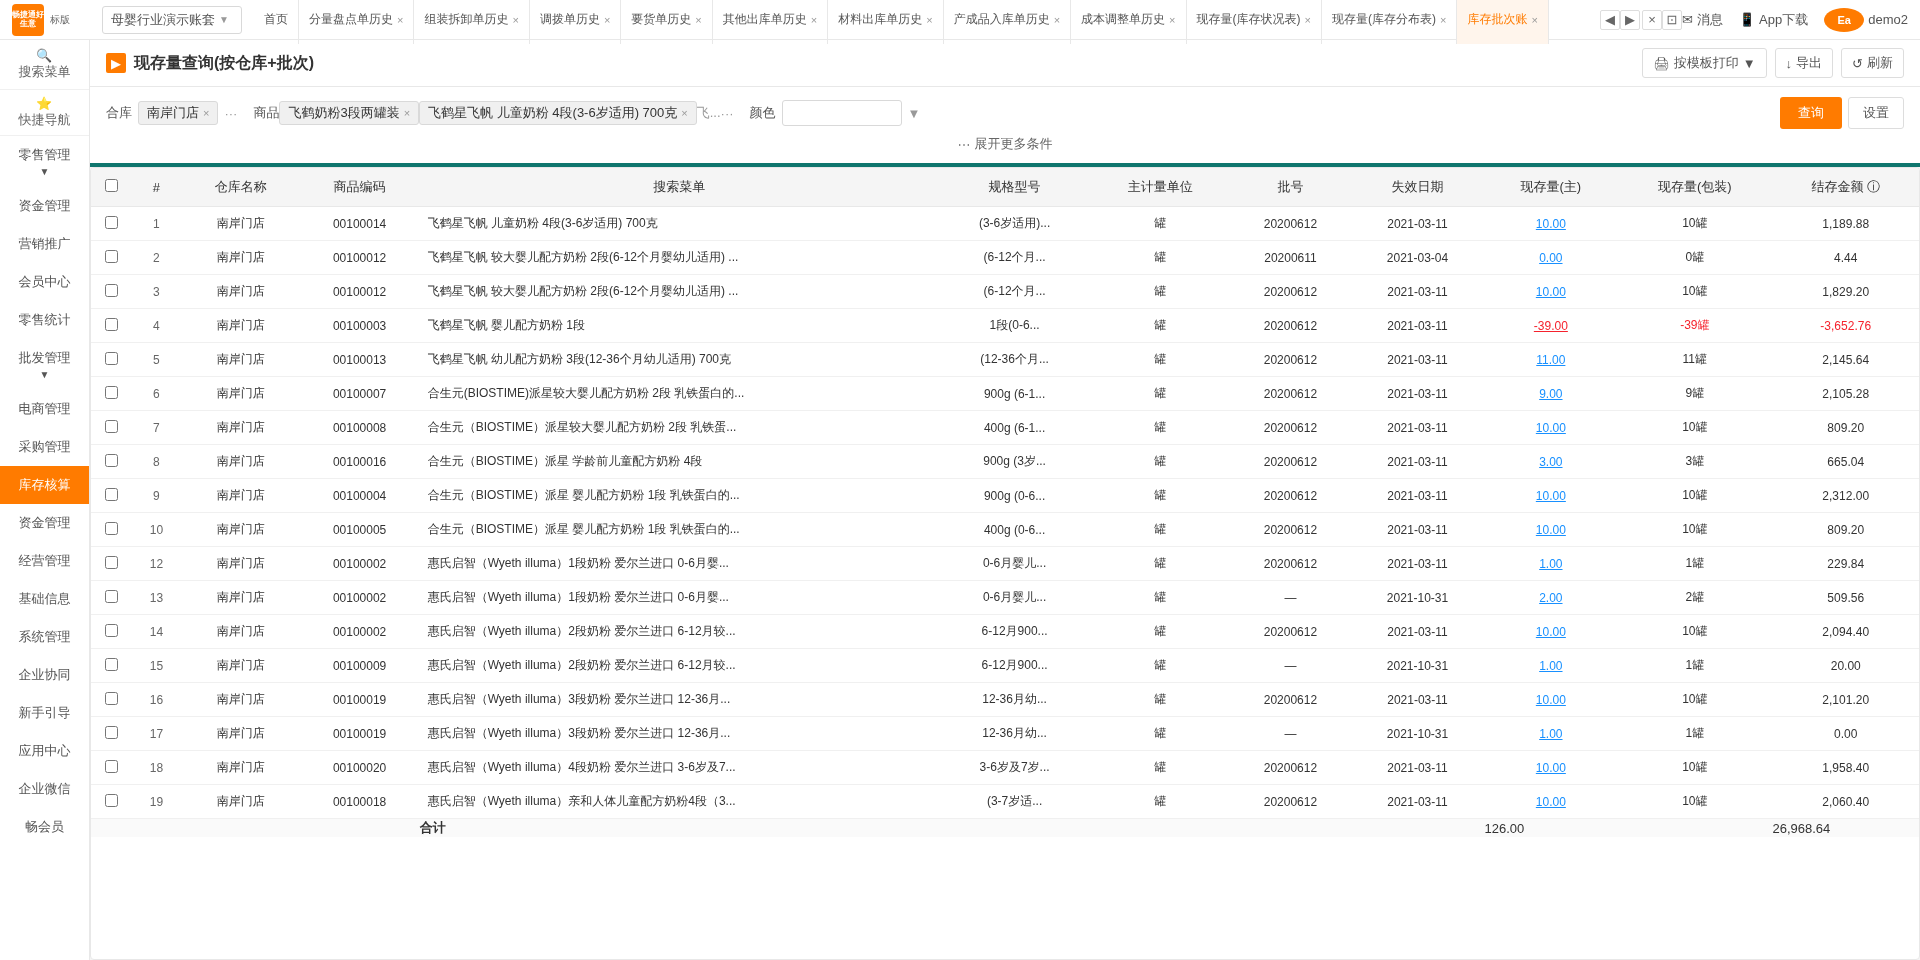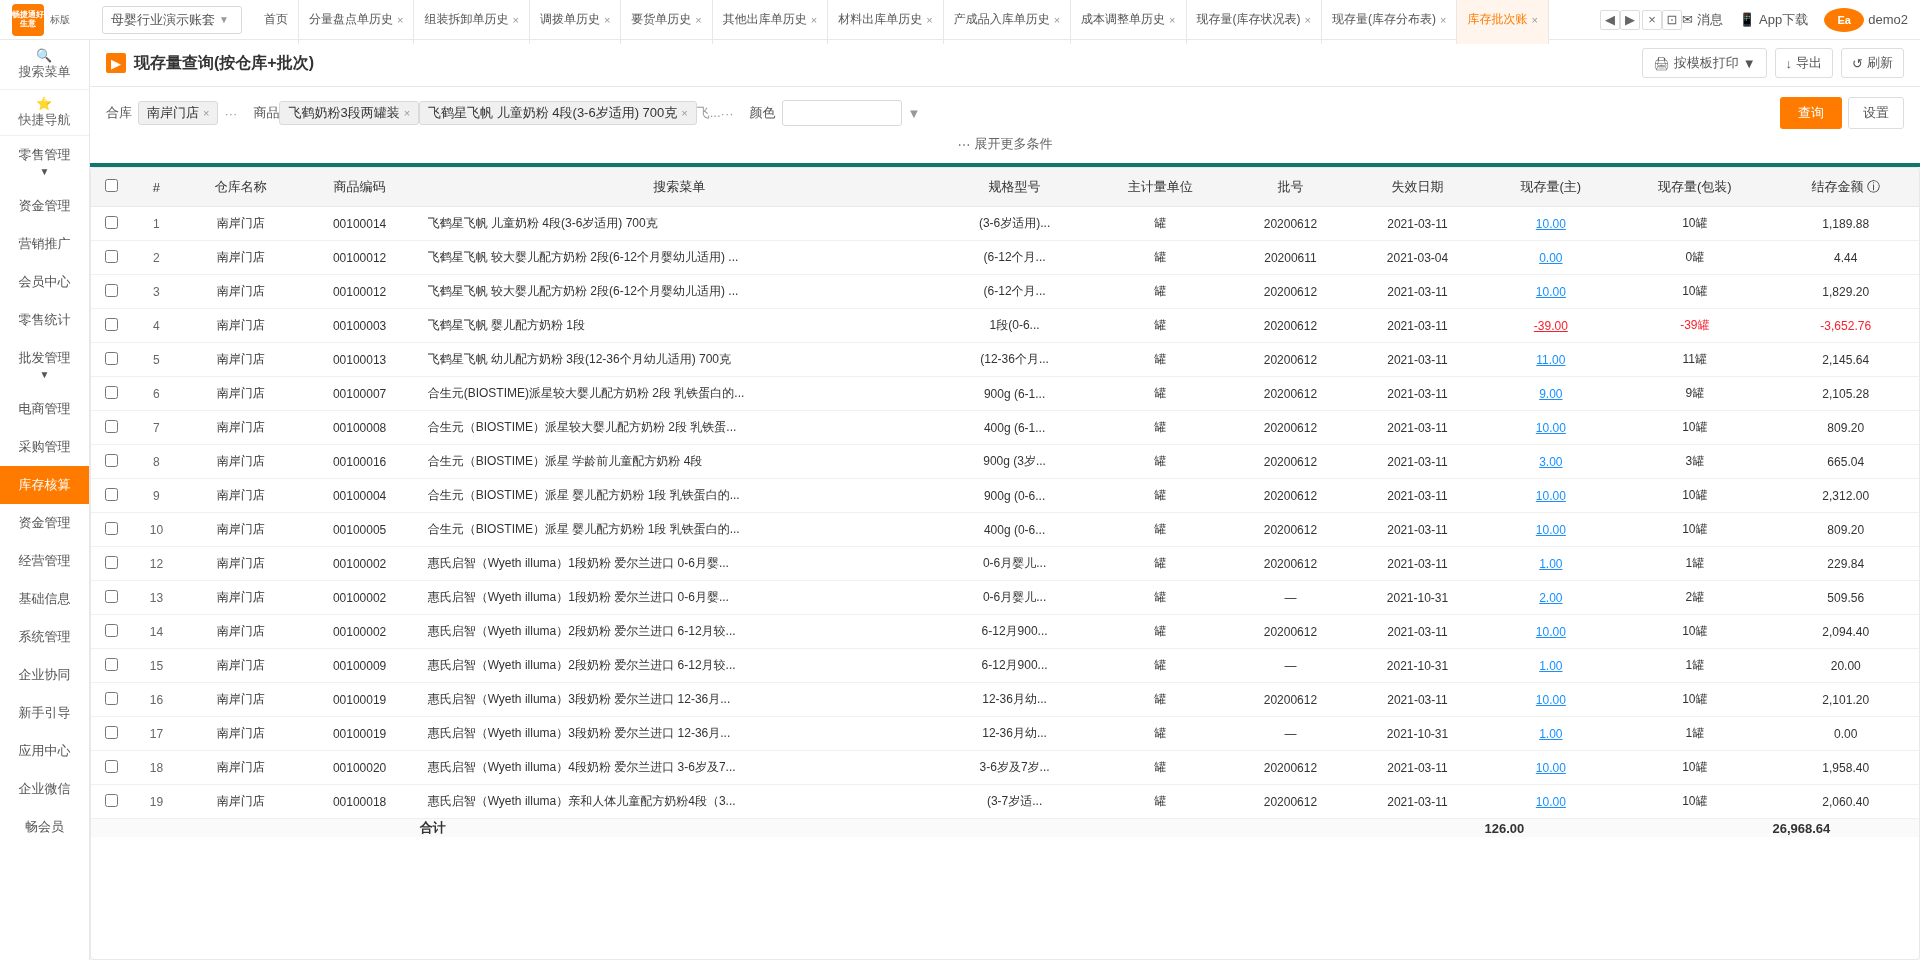--- a/index.html
+++ b/index.html
@@ -37,21 +37,21 @@
     
     .table-wrapper { flex: 1; overflow: auto; background: #fff; border: 1px solid #e8e8e8; border-radius: 4px; }
     table { width: 100%; border-collapse: collapse; }
     thead tr { background: #f5f5f5; }
     thead th { padding: 10px 8px; text-align: center; font-weight: 500; color: #333; border-bottom: 1px solid #e8e8e8; white-space: nowrap; font-size: 13px; }
     tbody tr { border-bottom: 1px solid #f0f0f0; }
     tbody td { padding: 8px 8px; text-align: center; color: #333; font-size: 12px; white-space: nowrap; }
     tbody td.text-left { text-align: left; }
     .td-link { color: #1890ff; text-decoration: underline; cursor: pointer; }
     .td-red { color: #f5222d; }
-    .footer-row td { font-weight: bold; background: #fafafa; color: #333; }
+    .footer-row td { font-weight: normal; background: #fafafa; color: #333; }
     .checkbox-col { width: 40px; }
     .row-num { color: #666; }
 
     
     ::-webkit-scrollbar { width: 6px; height: 6px; }
     ::-webkit-scrollbar-track { background: #f1f1f1; }
     ::-webkit-scrollbar-thumb { background: #ccc; border-radius: 3px; }
 
     .dropdown-select { display: flex; align-items: center; gap: 4px; padding: 4px 8px; border: 1px solid #d9d9d9; border-radius: 3px; background: #fff; cursor: pointer; color: #555; font-size: 12px; }
     .dropdown-select .arrow { color: #999; font-size: 10px; }

